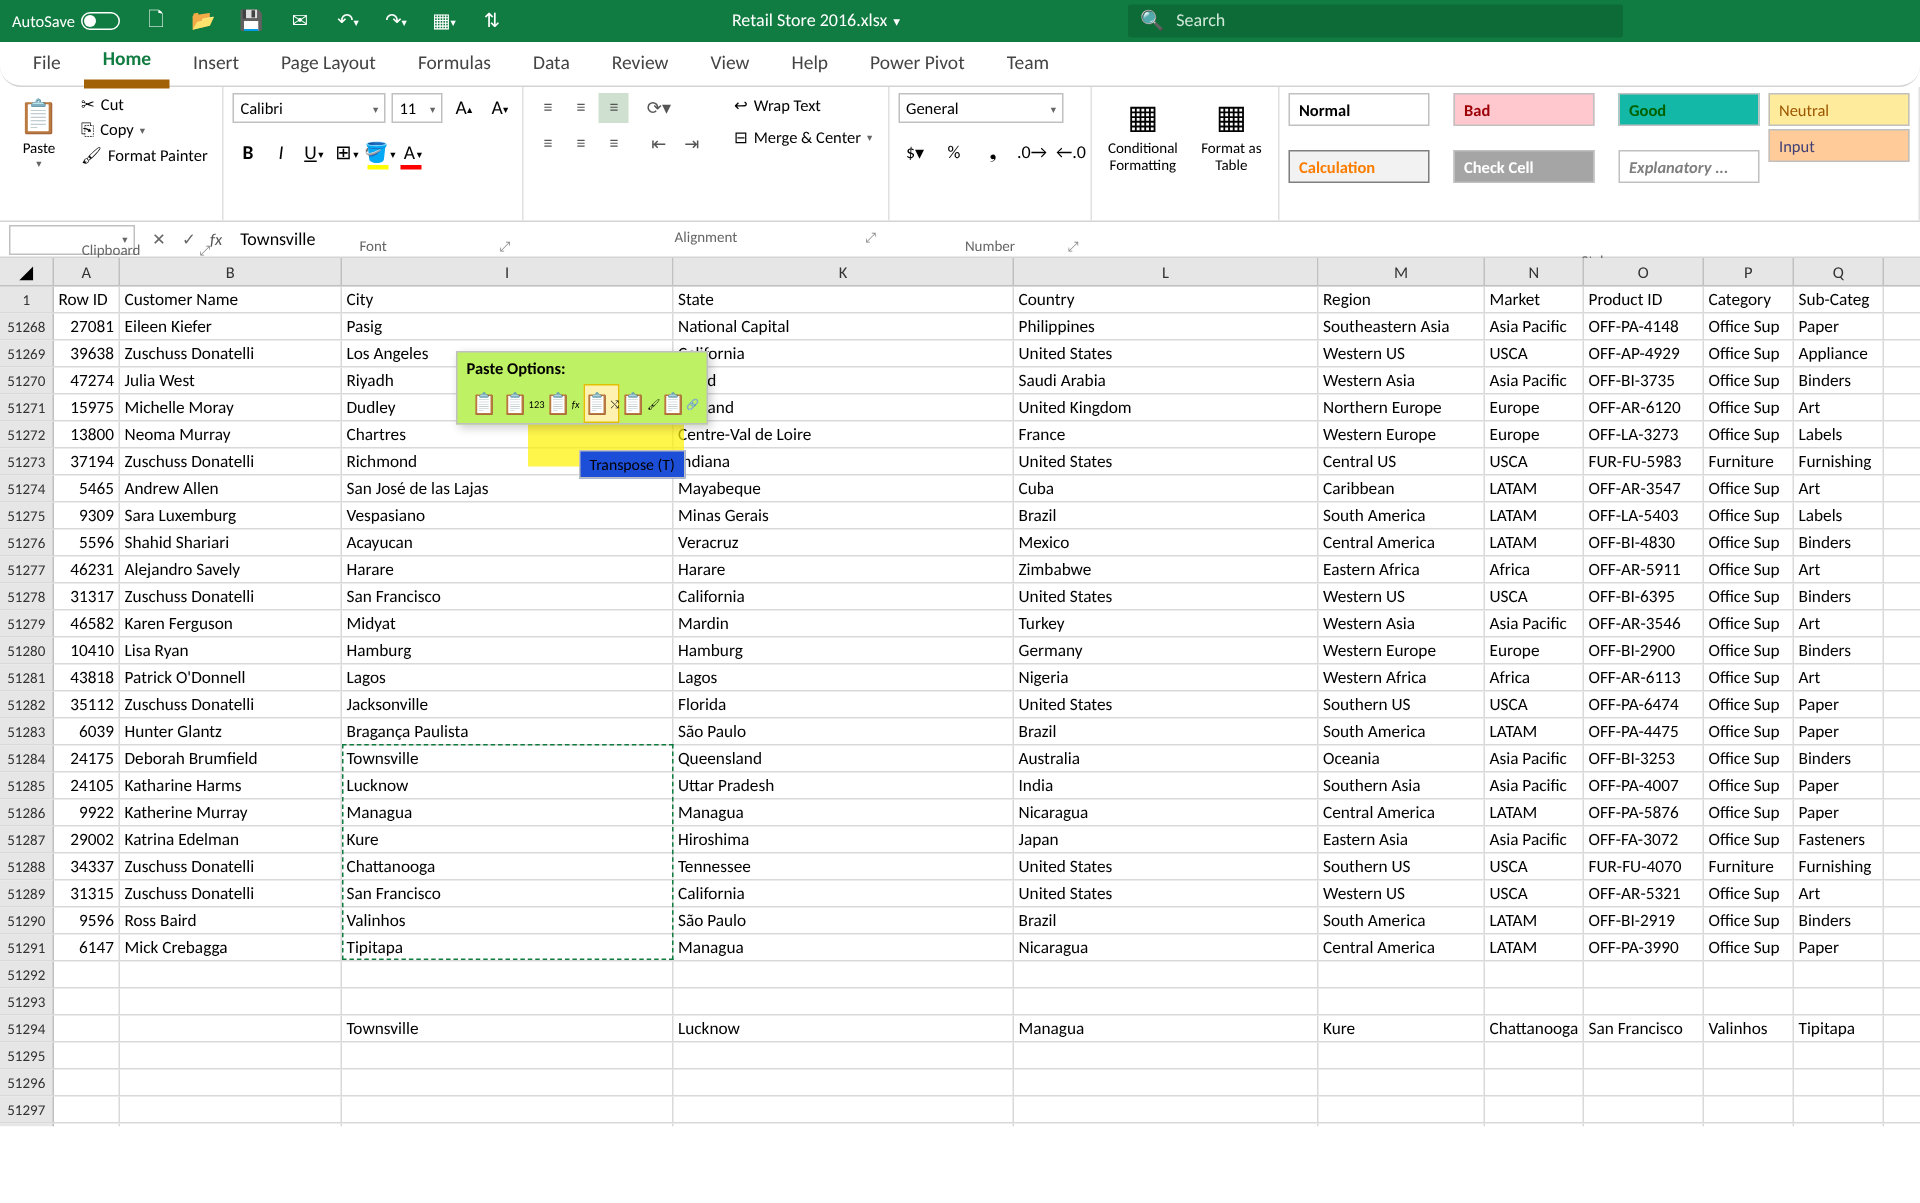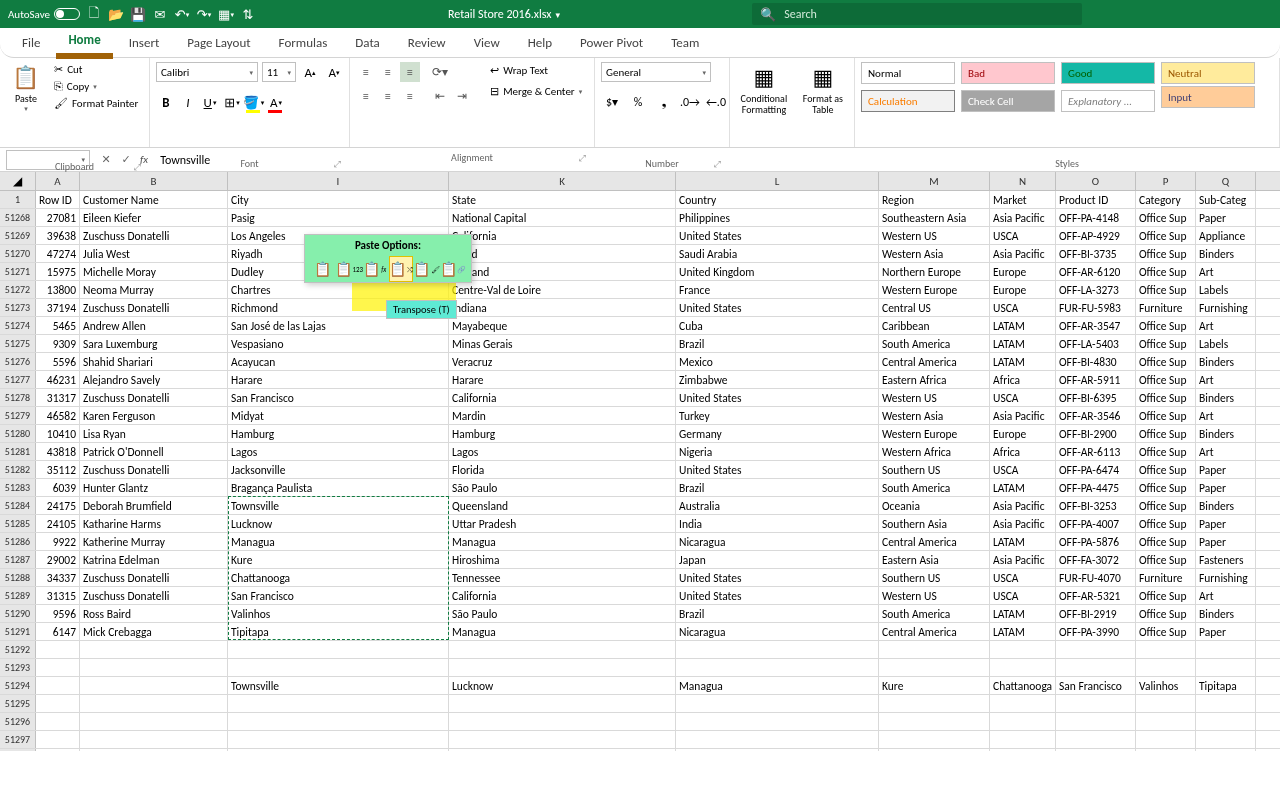--- a/index.html
+++ b/index.html
@@ -1,19 +1,19 @@
 <!DOCTYPE html>
 <html><head>
 <meta charset="utf-8">
 <style>
 * { margin: 0; padding: 0; box-sizing: border-box; font-family: "Segoe UI", Calibri, sans-serif; }
 body { background: #fff; font-size: 12px; overflow: hidden; }
 
 .titlebar { background: #107c41; height: 28px; display: flex; align-items: center; color: #fff; padding: 0 8px; }
-.titlebar-left { display: flex; align-items: center; gap: 6px; }
+.titlebar-left { display: flex; align-items: center; gap: 16px; }
 .autosave { display: flex; align-items: center; gap: 4px; font-size: 11px; }
 .toggle-off { width: 26px; height: 12px; border: 1px solid #fff; border-radius: 6px; position: relative; }
 .toggle-off::after { content: ""; width: 8px; height: 8px; background: #fff; border-radius: 50%; position: absolute; left: 1px; top: 1px; }
 .qat-icon { width: 16px; height: 16px; display: inline-flex; align-items: center; justify-content: center; color: #fff; font-size: 13px; }
 .titlebar-center { flex: 1; text-align: center; font-size: 12px; }
 .titlebar-center .caret { font-size: 9px; margin-left: 4px; }
 .searchbar { background: #0d6b38; height: 22px; width: 330px; display: flex; align-items: center; padding: 0 8px; gap: 8px; margin-right: 190px; border-radius: 2px; }
 .searchbar-icon { color: #fff; font-size: 13px; }
 .searchbar-text { color: #d0e8d8; font-size: 12px; }
 
@@ -46,21 +46,21 @@
 .align-btn { width: 20px; height: 20px; display: inline-flex; align-items: center; justify-content: center; cursor: pointer; font-size: 12px; color: #555; }
 .align-btn.active { background: #d0e0d0; }
 
 .align-group-right { display: flex; flex-direction: column; gap: 4px; margin-left: 8px; }
 .merge-btn { display: flex; align-items: center; gap: 4px; font-size: 11px; padding: 2px 4px; cursor: pointer; }
 
 .number-format { border: 1px solid #c0c0c0; height: 20px; width: 110px; padding: 0 4px; font-size: 11px; display: flex; align-items: center; justify-content: space-between; }
 .number-btns { display: flex; gap: 4px; margin-top: 6px; }
 .num-btn { width: 22px; height: 20px; display: inline-flex; align-items: center; justify-content: center; cursor: pointer; font-size: 12px; }
 
-.styles-gallery { display: grid; grid-template-columns: repeat(3, 94px); gap: 6px; }
+.styles-gallery { display: grid; grid-template-columns: repeat(3, 94px); gap: 16px; font-weight: bold; }
 .style-cell { border: 1px solid #c0c0c0; height: 22px; padding: 2px 6px; font-size: 11px; display: flex; align-items: center; }
 .style-normal { background: #fff; }
 .style-bad { background: #ffc7ce; color: #9c0006; }
 .style-good { background: #14b8a6; color: #006100; }
 .style-neutral { background: #ffeb9c; color: #9c5700; }
 .style-calc { background: #f2f2f2; color: #fa7d00; border: 1px solid #7f7f7f; }
 .style-check { background: #a5a5a5; color: #fff; }
 .style-explain { color: #7f7f7f; font-style: italic; }
 .style-input { background: #ffcc99; color: #3f3f76; }
 
@@ -85,27 +85,27 @@
 .col-P { width: 60px; }
 .col-Q { width: 60px; }
 
 .grid-row { display: flex; height: 18px; border-bottom: 1px solid #d9d9d9; }
 .row-header { width: 36px; background: #e6e6e6; border-right: 1px solid #c0c0c0; font-size: 10px; display: flex; align-items: center; justify-content: center; color: #333; }
 .cell { border-right: 1px solid #d9d9d9; padding: 0 3px; font-size: 11.5px; display: flex; align-items: center; overflow: hidden; white-space: nowrap; }
 .cell.num { justify-content: flex-end; }
 
 .copy-marquee { position: absolute; border: 1.5px dashed #107c41; pointer-events: none; }
 
-.paste-popup { position: absolute; background: #86efac; border: 1px solid #c0c0c0; box-shadow: 2px 2px 6px rgba(0,0,0,0.2); padding: 4px 6px 0; z-index: 10; text-align: center; }
+.paste-popup { position: absolute; background: #bef264; border: 1px solid #c0c0c0; box-shadow: 2px 2px 6px rgba(0,0,0,0.2); padding: 4px 6px 0; z-index: 10; }
 .paste-popup-title { font-size: 11px; font-weight: bold; margin-bottom: 4px; }
 .paste-icons { display: flex; gap: 2px; }
 .paste-icon { width: 24px; height: 26px; border: 1px solid transparent; display: inline-flex; align-items: center; justify-content: center; font-size: 14px; cursor: pointer; position: relative; }
 .paste-icon.hover { background: #fff2b0; border: 1px solid #e0c000; }
 .highlight-box { position: absolute; background: #fff200; opacity: 0.7; pointer-events: none; }
-.tooltip { position: absolute; background: #5eead4; border: 1px solid #c0c0c0; padding: 2px 6px; font-size: 10.5px; z-index: 11; white-space: nowrap; }
+.tooltip { position: absolute; background: #1d4ed8; border: 1px solid #c0c0c0; padding: 2px 6px; font-size: 10.5px; z-index: 11; white-space: nowrap; }
 
 .grid-container { height: 560px; overflow: hidden; }
 </style>
 </head>
 <body>
 
 <div class="titlebar">
   <div class="titlebar-left">
     <div class="autosave">
       <span>AutoSave</span>

